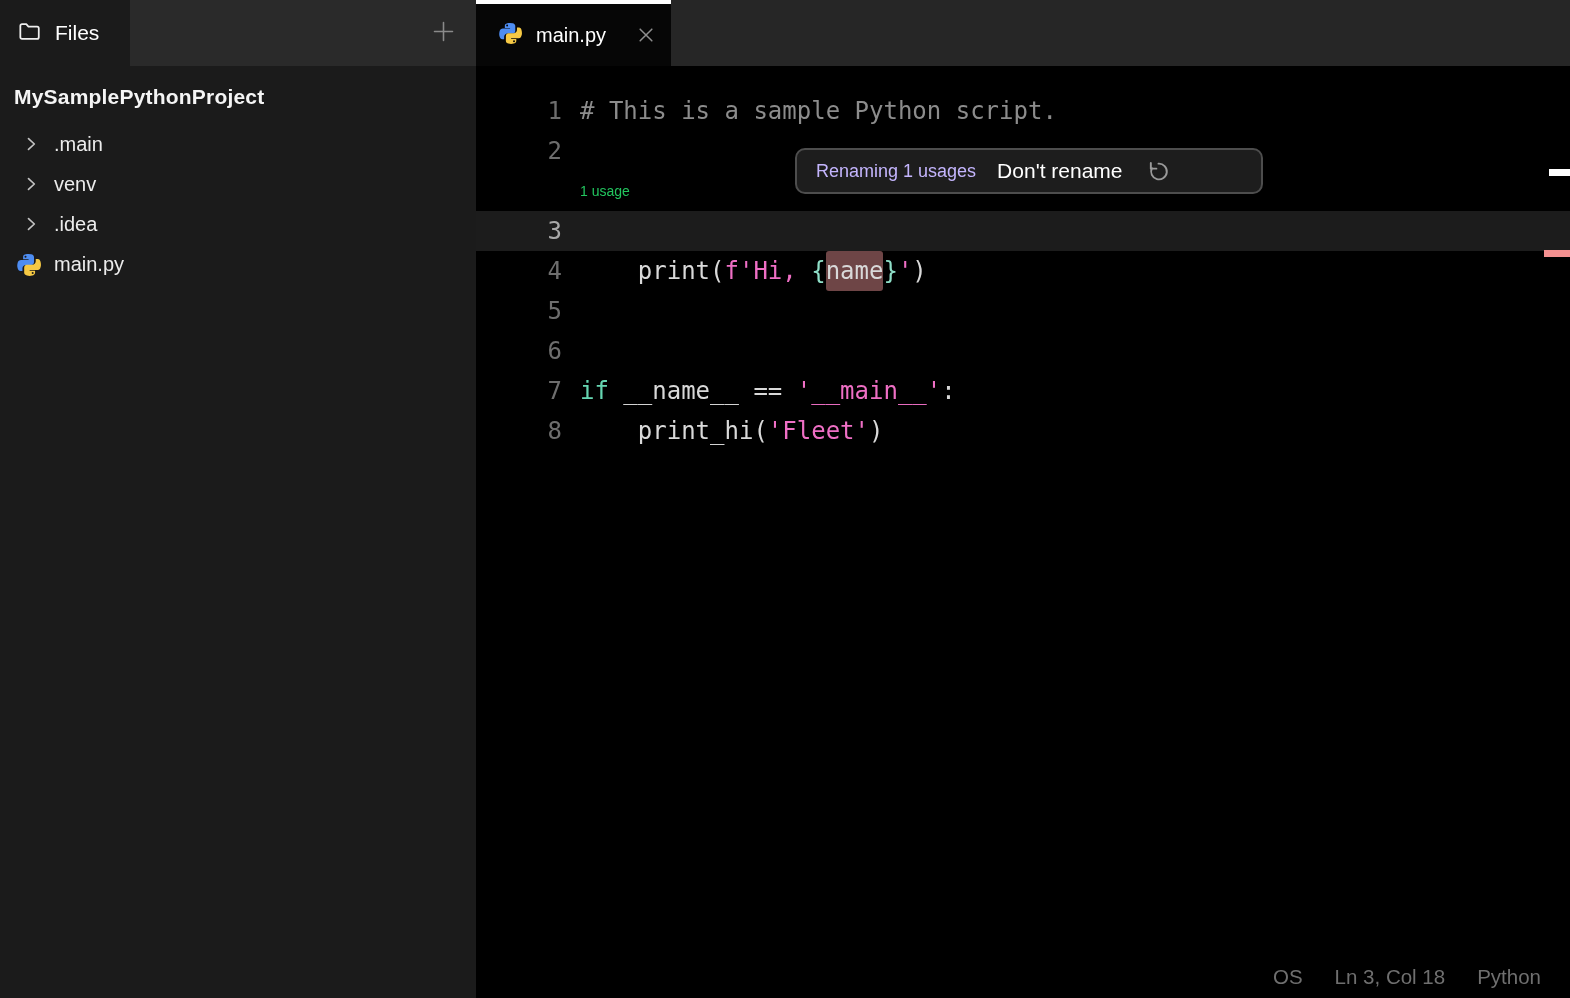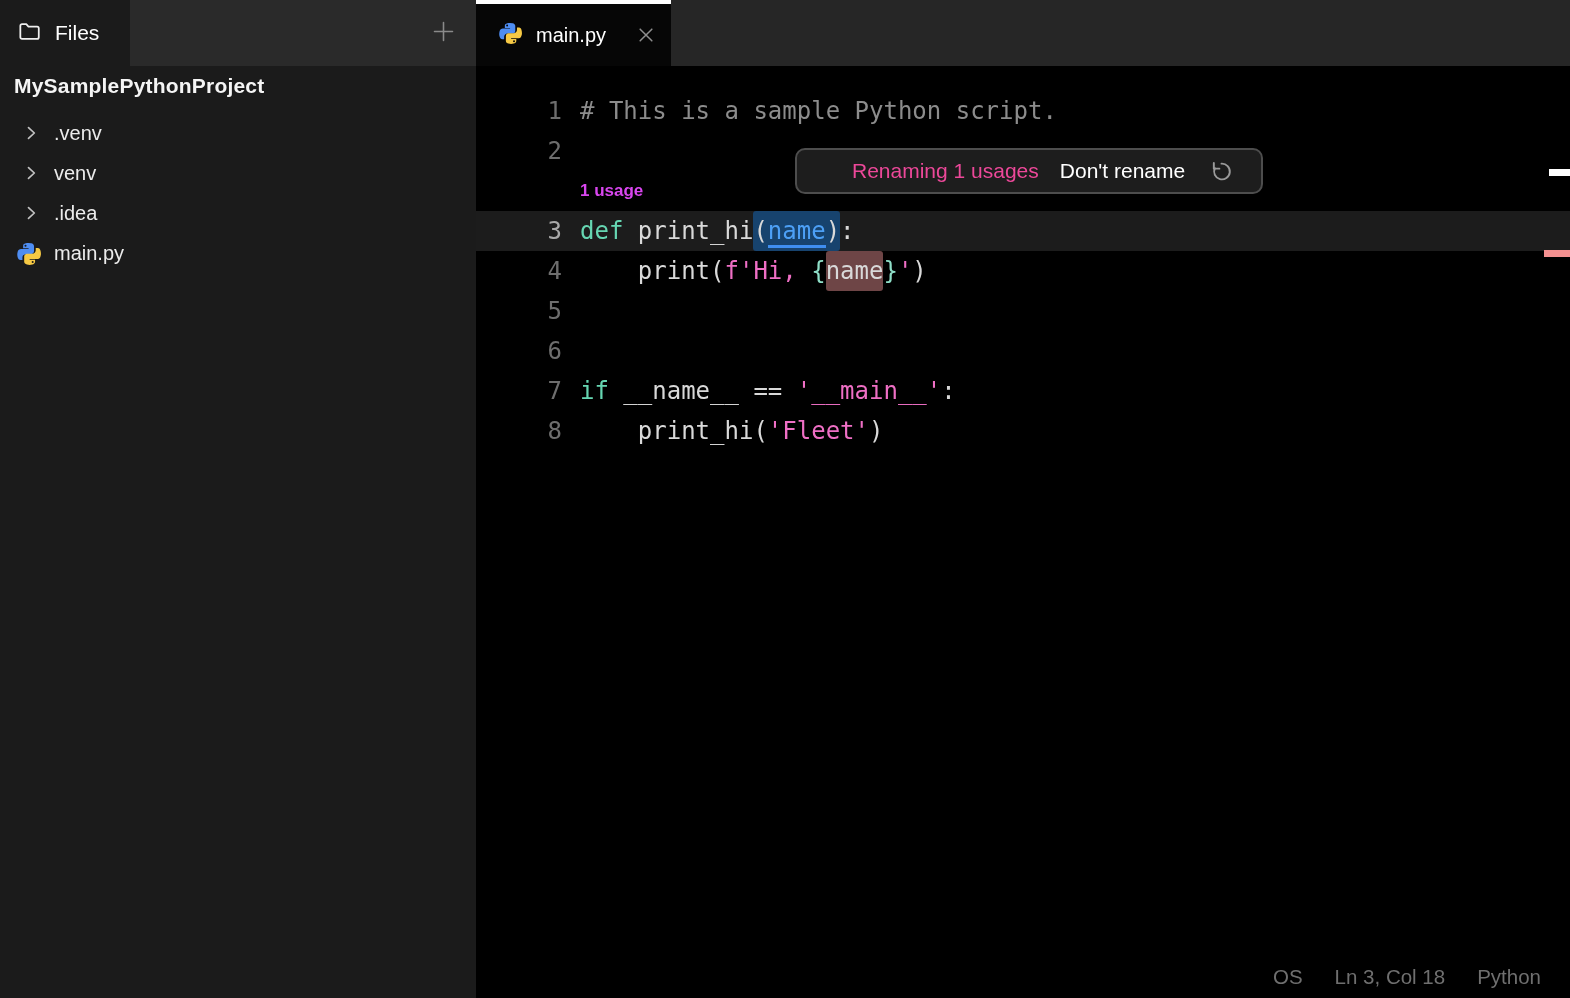--- a/index.html
+++ b/index.html
@@ -7,21 +7,21 @@
   body { width: 1570px; height: 998px; overflow: hidden; font-family: "Liberation Sans", sans-serif; }
   .app { position: relative; width: 1446px; height: 998px; background: #000; }
 
   
   .sidebar { position: absolute; left: 0; top: 0; width: 476px; height: 998px; background: #1b1b1b; }
   .sidebar-header { height: 66px; background: #2a2a2a; display: flex; align-items: stretch; }
   .files-tab { width: 130px; background: #1b1b1b; display: flex; align-items: center; padding-left: 17px; gap: 13px; cursor: default; }
   .files-label { color: #ffffff; font-size: 21px; }
   .add-btn { margin-left: auto; margin-right: 10px; width: 46px; display: flex; align-items: center; justify-content: center; cursor: default; }
 
-  .tree { }
+  .tree { padding-top: 11px; }
   .project-row { height: 40px; display: flex; align-items: center; padding-left: 14px; }
   .project-label { color: #f5f5f5; font-size: 21px; font-weight: bold; letter-spacing: .2px; }
   .tree-items { margin-top: 7px; }
   .tree-row { height: 40px; display: flex; align-items: center; color: #ececec; font-size: 20px; cursor: default; }
   .chevron { margin-left: 21px; width: 20px; height: 20px; display: flex; align-items: center; }
   .file-ico { margin-left: 16px; width: 25px; height: 25px; }
   .tree-row .row-label { margin-left: 13px; }
 
   
   .editor { position: absolute; left: 476px; top: 0; width: 1094px; height: 998px; background: #000; }
@@ -29,35 +29,35 @@
   .tab { width: 195px; background: #060606; border-top: 4px solid #ffffff; display: flex; align-items: center; padding: 0 14px 0 22px; gap: 14px; cursor: default; }
   .tab-label { color: #ffffff; font-size: 20px; }
   .tab-close { margin-left: auto; width: 22px; height: 22px; display: flex; align-items: center; justify-content: center; }
 
   .code { margin-top: 25px; font-family: "DejaVu Sans Mono", monospace; font-size: 24px; }
   .code-row { display: flex; height: 40px; line-height: 40px; }
   .code-row.current { background: #1c1c1c; }
   .gutter { flex: 0 0 86px; width: 86px; text-align: right; color: #6e6e6e; }
   .code-row.current .gutter { color: #a8a8a8; }
   .code-text { padding-left: 18px; white-space: pre; }
-  .code-text.hint { font-family: "Liberation Sans", sans-serif; font-size: 17px; color: #d946ef; font-weight: bold; }
+  .code-text.hint { font-family: "Liberation Sans", sans-serif; font-size: 14px; color: #22c55e; }
 
   .tk-d      { color: #d9d9d9; }
   .tk-comment{ color: #8c8c8c; }
   .tk-kw     { color: #66d6b2; }
   .tk-str    { color: #ef6fc5; }
   .tk-brace  { color: #8fdfc8; }
   .tk-param  { color: #4da0f6; border-bottom: 3px solid #3f8ef0; }
   .box { display: inline-block; border-radius: 3px; }
   .box-blue   { background: #17436e; }
   .box-maroon { background: #6e4546; }
 
   
   .popup { position: absolute; left: 319px; top: 148px; width: 468px; height: 46px; background: #1d1d1d; border: 2px solid #4d4d4d; border-radius: 10px; display: flex; align-items: center; padding: 0 19px; }
-  .popup-rename { color: #ec4899; font-size: 21px; cursor: default; margin-left: 36px; }
+  .popup-rename { color: #c4b5fd; font-size: 18px; cursor: default; }
   .popup-dont { color: #ffffff; font-size: 21px; margin-left: 21px; cursor: default; }
   .popup-revert { margin-left: 24px; width: 24px; height: 24px; display: flex; align-items: center; justify-content: center; cursor: default; }
 
   
   .mark-caret  { position: absolute; right: 0; top: 169px; width: 21px; height: 7px; background: #ffffff; }
   .mark-change { position: absolute; right: 0; top: 250px; width: 26px; height: 7px; background: #f49090; }
 
   
   .statusbar { position: absolute; right: 29px; bottom: 9px; display: flex; align-items: center; gap: 32px; color: #6f6f6f; font-size: 20.5px; }
   .statusbar span { cursor: default; }
@@ -91,21 +91,21 @@
         <span class="project-label">MySamplePythonProject</span>
       </div>
       <div class="tree-items">
 
         <div class="tree-row">
           <span class="chevron">
             <svg width="20" height="20" viewBox="0 0 24 24" fill="none" stroke="#c2c2c2" stroke-width="2" stroke-linecap="round" stroke-linejoin="round">
                 <polyline points="9 5.5 16 12 9 18.5"></polyline>
               </svg>
           </span>
-          <span class="row-label">.venv</span>
+          <span class="row-label">.main</span>
         </div>
 
         <div class="tree-row">
           <span class="chevron">
             <svg width="20" height="20" viewBox="0 0 24 24" fill="none" stroke="#c2c2c2" stroke-width="2" stroke-linecap="round" stroke-linejoin="round">
                 <polyline points="9 5.5 16 12 9 18.5"></polyline>
               </svg>
           </span>
           <span class="row-label">venv</span>
         </div>
@@ -159,21 +159,20 @@
         <div class="code-row">
           <span class="gutter">2</span>
           <span class="code-text"></span>
         </div>
         <div class="code-row">
           <span class="gutter"></span>
           <span class="code-text hint">1 usage</span>
         </div>
         <div class="code-row current">
           <span class="gutter">3</span>
-          <span class="code-text"><span class="tk-kw">def</span><span class="tk-d"> print_hi</span><span class="box box-blue"><span class="tk-d">(</span><span class="tk-param">name</span><span class="tk-d">)</span></span><span class="tk-d">:</span></span>
         </div>
         <div class="code-row">
           <span class="gutter">4</span>
           <span class="code-text"><span class="tk-d">    print(</span><span class="tk-str">f</span><span class="tk-str">'Hi, </span><span class="tk-brace">{</span><span class="box box-maroon"><span class="tk-d">name</span></span><span class="tk-brace">}</span><span class="tk-str">'</span><span class="tk-d">)</span></span>
         </div>
         <div class="code-row">
           <span class="gutter">5</span>
           <span class="code-text"></span>
         </div>
         <div class="code-row">

